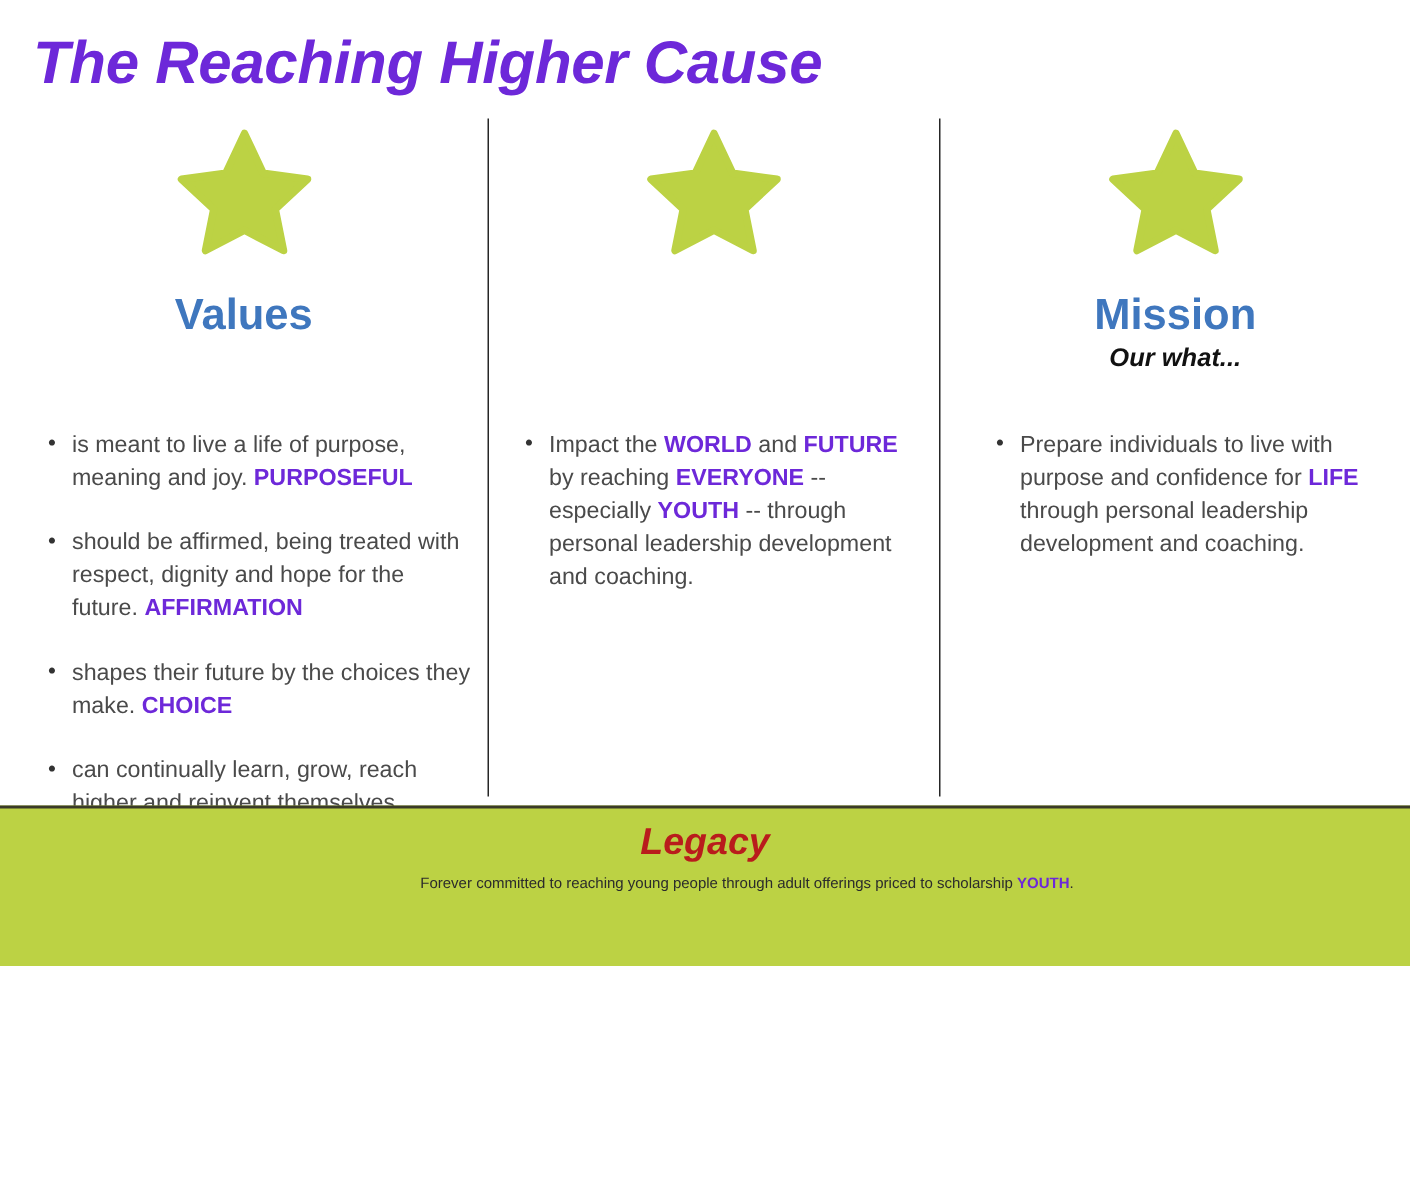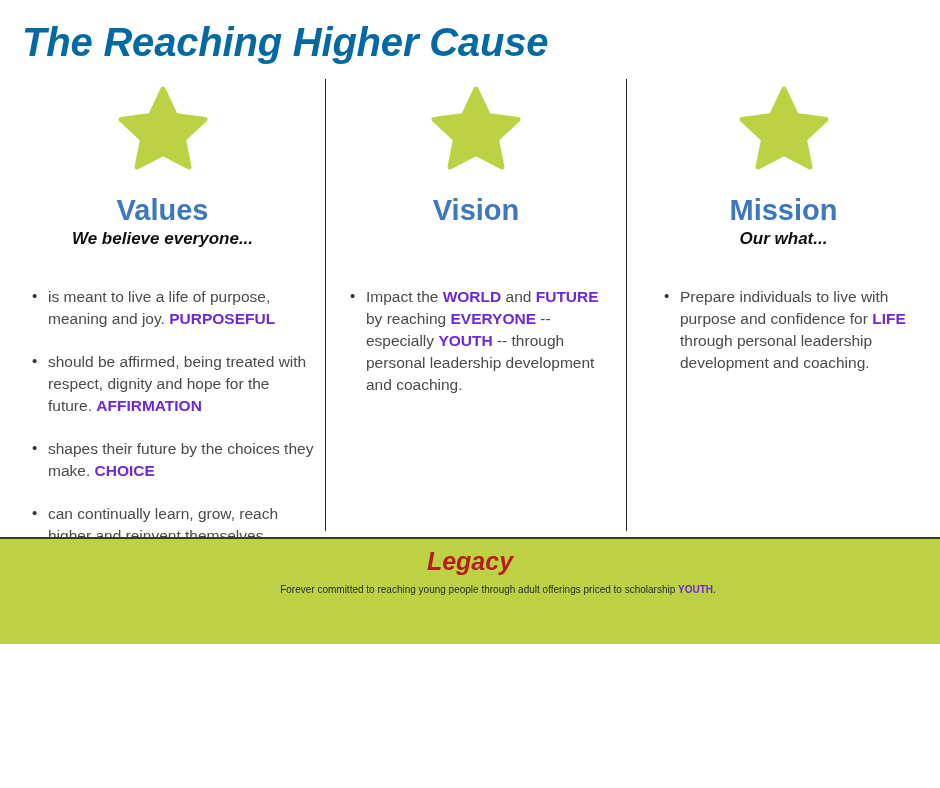--- a/index.html
+++ b/index.html
@@ -17,21 +17,21 @@
   }
 
   
   .page-title {
     position: absolute;
     left: 22px;
     top: 22px;
     font-size: 40px;
     font-weight: bold;
     font-style: italic;
-    color: #0369a1;
+    color: #6d28d9;
     letter-spacing: -0.2px;
     line-height: 1.0;
     white-space: nowrap;
   }
 
   
   .columns {
     position: absolute;
     left: 0;
     top: 79px;
@@ -172,36 +172,34 @@
 
 <div class="columns">
 
   <div class="column col-values">
     <div class="star-wrap">
       <svg width="92" height="88" viewBox="0 0 92 88" aria-hidden="true">
         <path fill="#BCD244" stroke="#BCD244" stroke-width="5" stroke-linejoin="round" d="M46 6 L58.5 32.5 L88 36.5 L66.5 56.5 L72 84 L46 70.5 L20 84 L25.5 56.5 L4 36.5 L33.5 32.5 Z"></path>
       </svg>
     </div>
     <div class="col-heading">Values</div>
-    <div class="col-subheading">We believe everyone...</div>
     <ul class="bullets">
         <li><span>is meant to live a life of purpose, meaning and joy. </span><span class="kw">PURPOSEFUL</span></li>
         <li><span>should be affirmed, being treated with respect, dignity and hope for the future. </span><span class="kw">AFFIRMATION</span></li>
         <li><span>shapes their future by the choices they make. </span><span class="kw">CHOICE</span></li>
         <li><span>can continually learn, grow, reach higher and reinvent themselves. </span><span class="kw">REACH HIGHER</span></li>
       </ul>
   </div>
 
   <div class="column col-vision">
     <div class="star-wrap">
       <svg width="92" height="88" viewBox="0 0 92 88" aria-hidden="true">
         <path fill="#BCD244" stroke="#BCD244" stroke-width="5" stroke-linejoin="round" d="M46 6 L58.5 32.5 L88 36.5 L66.5 56.5 L72 84 L46 70.5 L20 84 L25.5 56.5 L4 36.5 L33.5 32.5 Z"></path>
       </svg>
     </div>
-    <div class="col-heading">Vision</div>
     <ul class="bullets">
         <li><span>Impact the </span><span class="kw">WORLD</span><span> and </span><span class="kw">FUTURE</span><span> by reaching </span><span class="kw">EVERYONE</span><span> -- especially </span><span class="kw">YOUTH</span><span> -- through personal leadership development and coaching.</span></li>
       </ul>
   </div>
 
   <div class="column col-mission">
     <div class="star-wrap">
       <svg width="92" height="88" viewBox="0 0 92 88" aria-hidden="true">
         <path fill="#BCD244" stroke="#BCD244" stroke-width="5" stroke-linejoin="round" d="M46 6 L58.5 32.5 L88 36.5 L66.5 56.5 L72 84 L46 70.5 L20 84 L25.5 56.5 L4 36.5 L33.5 32.5 Z"></path>
       </svg>

